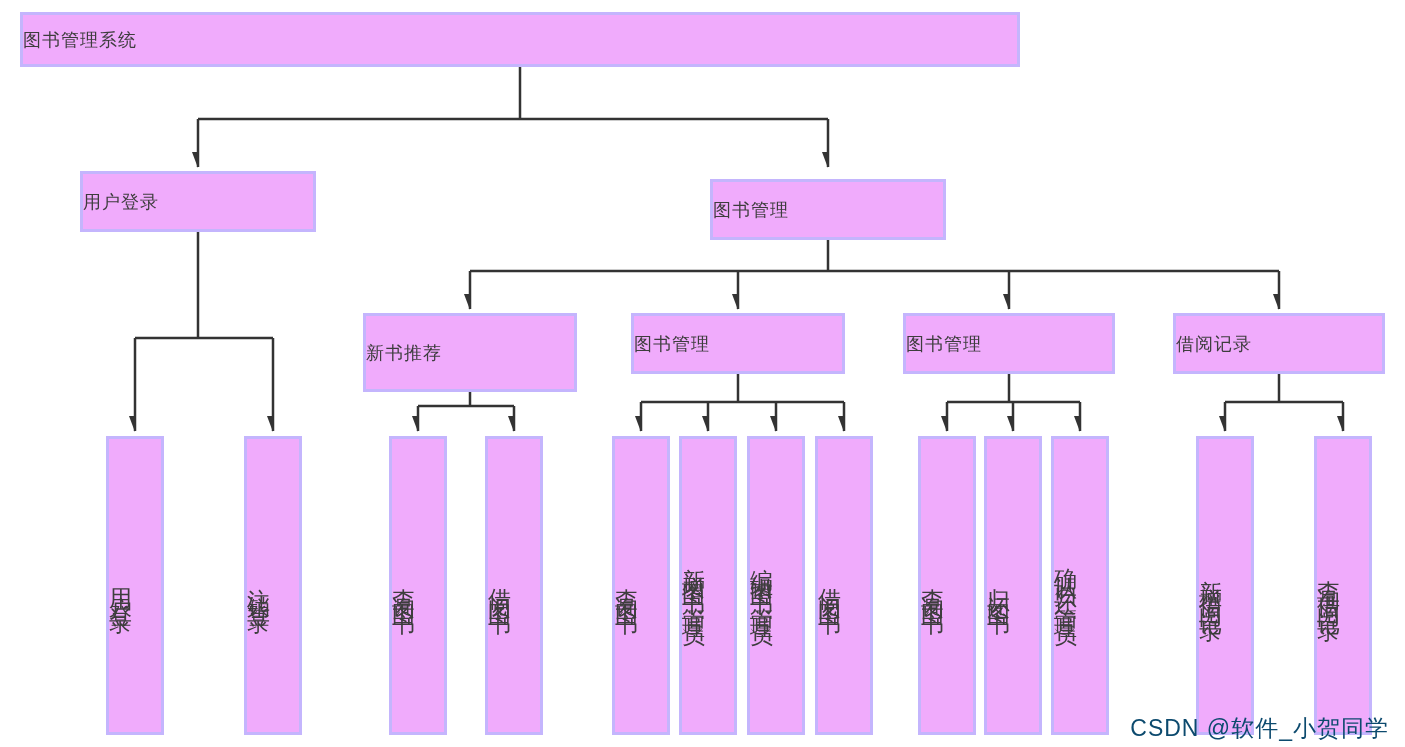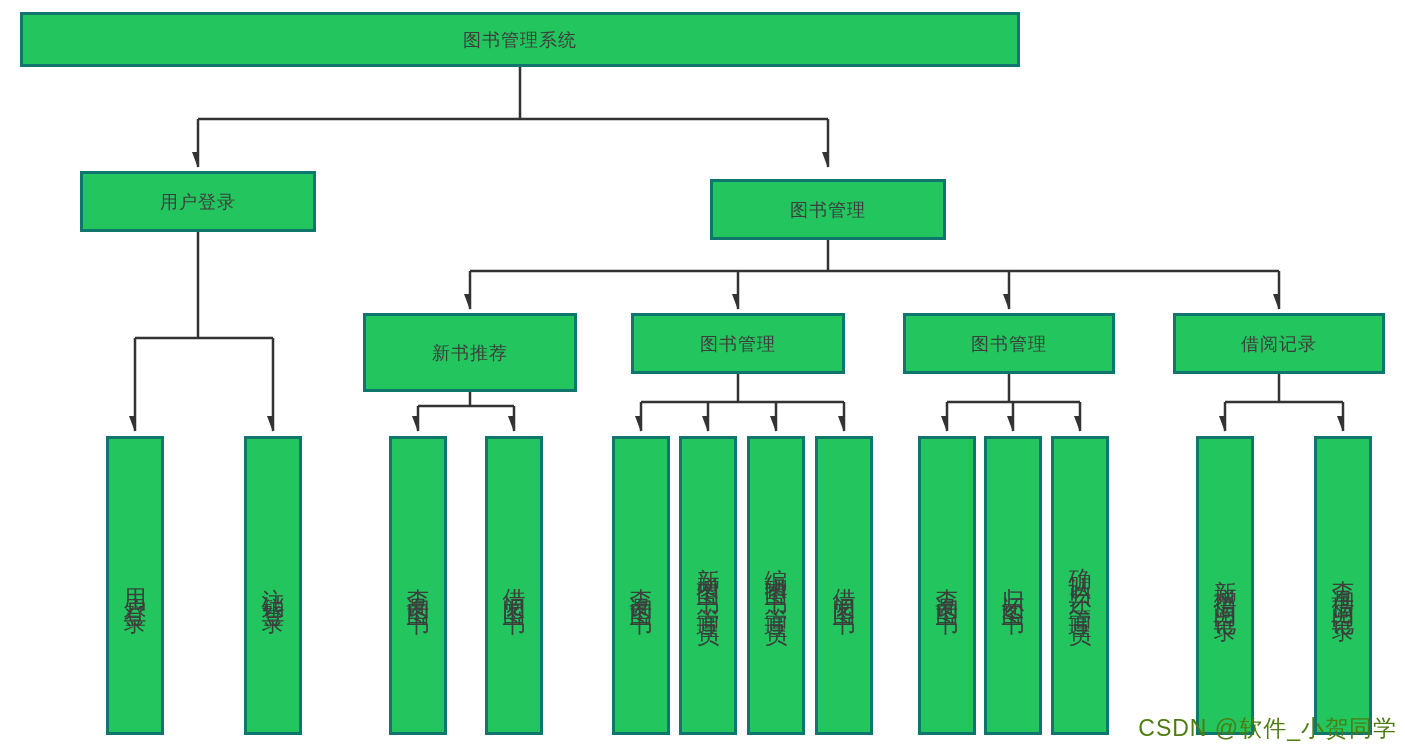--- a/index.html
+++ b/index.html
@@ -12,26 +12,25 @@
     overflow: hidden;
   }
   #wires {
     position: absolute;
     left: 0; top: 0;
     width: 1405px; height: 747px;
   }
   .box {
     position: absolute;
     box-sizing: border-box;
-    border: 3px solid #0f766e;
-    background: #22c55e;
+    border: 3px solid #c4b5fd;
+    background: #f0abfc;
     color: #3d3d3d;
     display: flex;
     align-items: center;
-    justify-content: center;
     text-align: center;
   }
   .hbox { font-size: 18px; letter-spacing: 1px; }
   .vbox span {
     writing-mode: vertical-rl;
     text-orientation: mixed;
     font-size: 23px;
     line-height: 1;
     letter-spacing: 8px;
     white-space: nowrap;
@@ -53,24 +52,24 @@
   .b-bb-add      { left: 679px; }
   .b-bb-edit     { left: 747px; }
   .b-bb-borrow   { left: 815px; }
   .b-cb-query    { left: 918px; }
   .b-cb-return   { left: 984px; }
   .b-cb-confirm  { left: 1051px; }
   .b-br-add      { left: 1196px; }
   .b-br-query    { left: 1314px; }
   #watermark {
     position: absolute;
-    right: 8px;
+    right: 16px;
     bottom: 3px;
     font-size: 23px;
-    color: #4d7c0f;
+    color: #0c4a6e;
     letter-spacing: 1px;
     z-index: 10;
     margin-left: 28px;
   }
 </style>
 </head>
 <body>
 
 <div id="stage">
 

